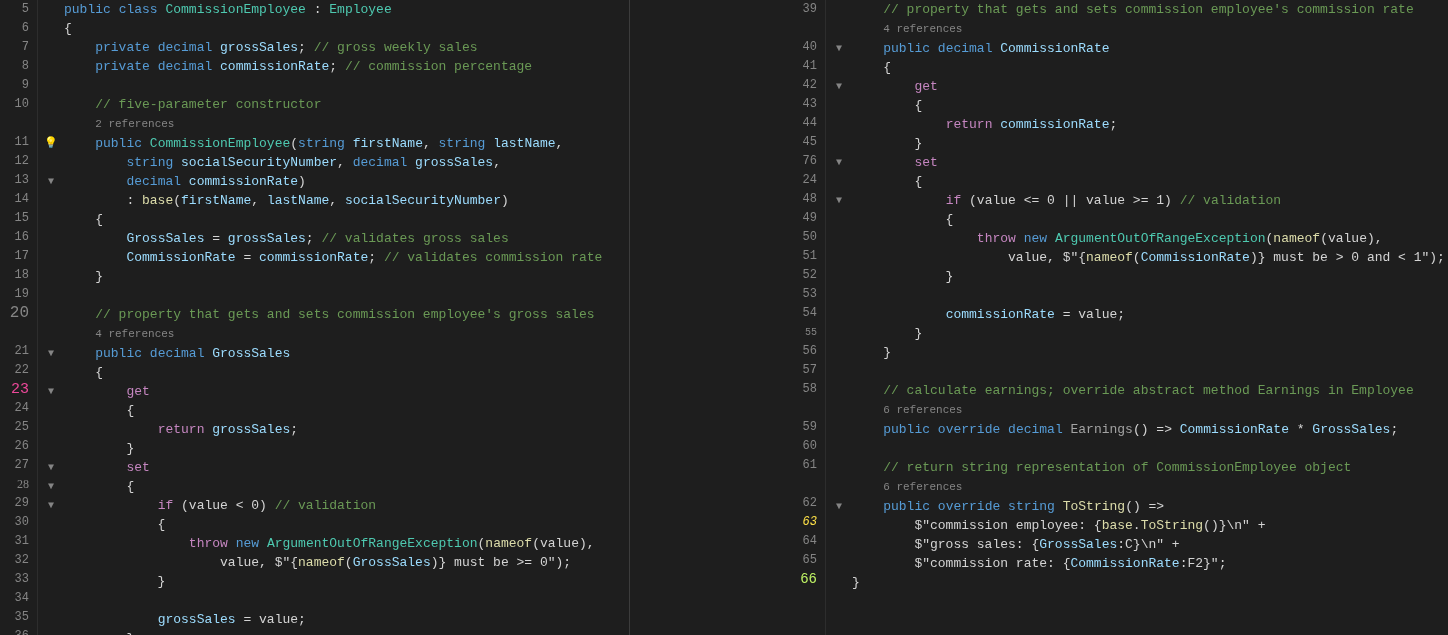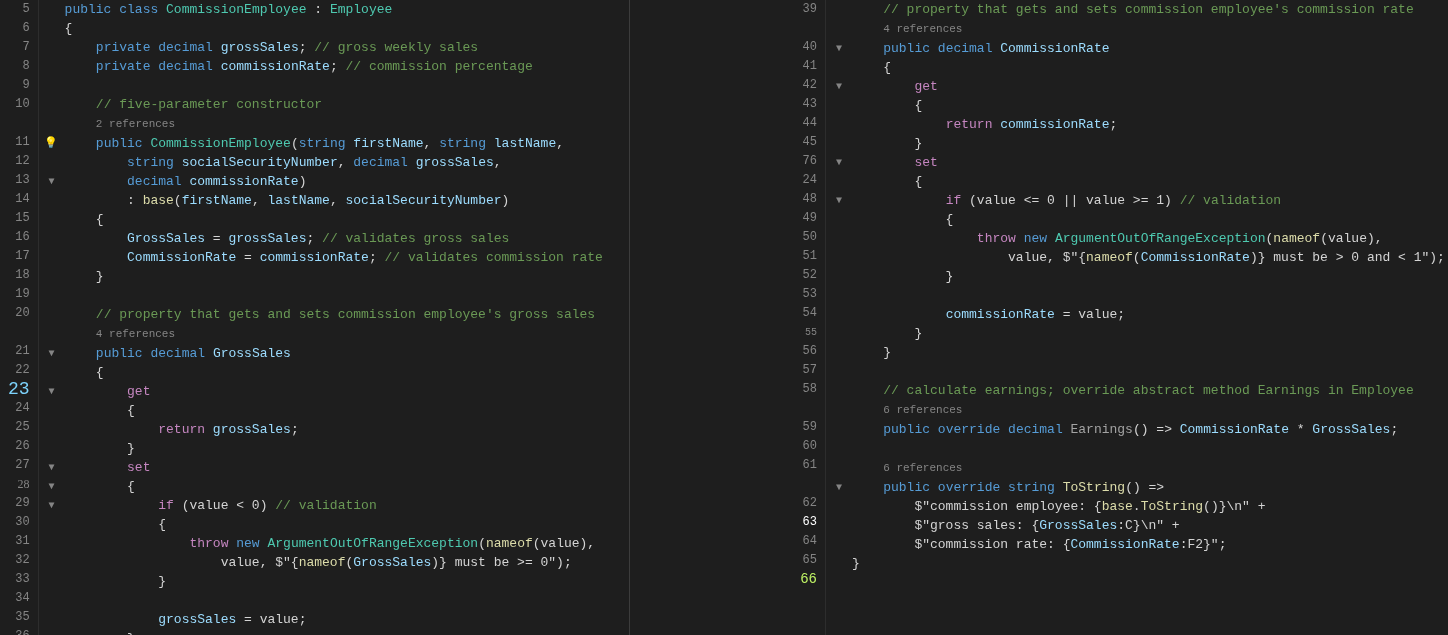--- a/index.html
+++ b/index.html
@@ -88,25 +88,25 @@
         <span style="line-height: 19px; font-size: 12px; color: transparent;">·</span>
         <span style="line-height: 19px; font-size: 12px; color: rgb(133, 133, 133);">11</span>
         <span style="line-height: 19px; font-size: 12px; color: rgb(133, 133, 133);">12</span>
         <span style="line-height: 19px; font-size: 12px; color: rgb(133, 133, 133);">13</span>
         <span style="line-height: 19px; font-size: 12px; color: rgb(133, 133, 133);">14</span>
         <span style="line-height: 19px; font-size: 12px; color: rgb(133, 133, 133);">15</span>
         <span style="line-height: 19px; font-size: 12px; color: rgb(133, 133, 133);">16</span>
         <span style="line-height: 19px; font-size: 12px; color: rgb(133, 133, 133);">17</span>
         <span style="line-height: 19px; font-size: 12px; color: rgb(133, 133, 133);">18</span>
         <span style="line-height: 19px; font-size: 12px; color: rgb(133, 133, 133);">19</span>
-        <span style="line-height: 19px; font-size: 12px; color: rgb(133, 133, 133);">20</span>
+        <span style="line-height: 19px; font-size: 16px; color: rgb(133, 133, 133);">20</span>
         <span style="line-height: 19px; font-size: 12px; color: transparent;">·</span>
         <span style="line-height: 19px; font-size: 12px; color: rgb(133, 133, 133);">21</span>
         <span style="line-height: 19px; font-size: 12px; color: rgb(133, 133, 133);">22</span>
-        <span style="line-height: 19px; font-size: 18px; color: #7dd3fc;">23</span>
+        <span style="line-height: 19px; font-size: 15px; color: #ec4899;">23</span>
         <span style="line-height: 19px; font-size: 12px; color: rgb(133, 133, 133);">24</span>
         <span style="line-height: 19px; font-size: 12px; color: rgb(133, 133, 133);">25</span>
         <span style="line-height: 19px; font-size: 12px; color: rgb(133, 133, 133);">26</span>
         <span style="line-height: 19px; font-size: 12px; color: rgb(133, 133, 133);">27</span>
         <span style="line-height: 19px; font-size: 12px; color: rgb(133, 133, 133); font-family: Liberation Serif, serif;">28</span>
         <span style="line-height: 19px; font-size: 12px; color: rgb(133, 133, 133);">29</span>
         <span style="line-height: 19px; font-size: 12px; color: rgb(133, 133, 133);">30</span>
         <span style="line-height: 19px; font-size: 12px; color: rgb(133, 133, 133);">31</span>
         <span style="line-height: 19px; font-size: 12px; color: rgb(133, 133, 133);">32</span>
         <span style="line-height: 19px; font-size: 12px; color: rgb(133, 133, 133);">33</span>
@@ -176,21 +176,21 @@
         <span style="line-height: 19px; font-size: 10px; color: rgb(133, 133, 133);">55</span>
         <span style="line-height: 19px; font-size: 12px; color: rgb(133, 133, 133);">56</span>
         <span style="line-height: 19px; font-size: 12px; color: rgb(133, 133, 133);">57</span>
         <span style="line-height: 19px; font-size: 12px; color: rgb(133, 133, 133);">58</span>
         <span style="line-height: 19px; font-size: 12px; color: transparent;">·</span>
         <span style="line-height: 19px; font-size: 12px; color: rgb(133, 133, 133);">59</span>
         <span style="line-height: 19px; font-size: 12px; color: rgb(133, 133, 133);">60</span>
         <span style="line-height: 19px; font-size: 12px; color: rgb(133, 133, 133);">61</span>
         <span style="line-height: 19px; font-size: 12px; color: transparent;">·</span>
         <span style="line-height: 19px; font-size: 12px; color: rgb(133, 133, 133);">62</span>
-        <span style="line-height: 19px; font-size: 12px; color: #ffffff;">63</span>
+        <span style="line-height: 19px; font-size: 12px; color: #fde047; font-style: italic;">63</span>
         <span style="line-height: 19px; font-size: 12px; color: rgb(133, 133, 133);">64</span>
         <span style="line-height: 19px; font-size: 12px; color: rgb(133, 133, 133);">65</span>
         <span style="line-height: 19px; font-size: 14px; color: #bef264;">66</span>
       </div>
     <div class="code-content" id="right-code">
         <div class="code-line"><span class="gutter">&nbsp;</span><span class="line-content">    <span style="color:#6a9955;">// property that gets and sets commission employee's commission rate</span></span></div>
         <div class="code-line"><span class="gutter">&nbsp;</span><span class="line-content" style="padding-left: 4px;">    <span style="color:#858585;font-size:11px;">4 references</span></span></div>
         <div class="code-line"><span class="gutter"><span style="color:#858585;font-size:10px;">▼</span></span><span class="line-content">    <span style="color:#569cd6;">public</span> <span style="color:#569cd6;">decimal</span> <span style="color:#9cdcfe;">CommissionRate</span></span></div>
         <div class="code-line"><span class="gutter">&nbsp;</span><span class="line-content">    {</span></div>
         <div class="code-line"><span class="gutter"><span style="color:#858585;font-size:10px;">▼</span></span><span class="line-content">        <span style="color:#c586c0;">get</span></span></div>
@@ -206,20 +206,21 @@
         <div class="code-line"><span class="gutter">&nbsp;</span><span class="line-content">            }</span></div>
         <div class="code-line"><span class="gutter">&nbsp;</span><span class="line-content"></span></div>
         <div class="code-line"><span class="gutter">&nbsp;</span><span class="line-content">            <span style="color:#9cdcfe;">commissionRate</span> = value;</span></div>
         <div class="code-line"><span class="gutter">&nbsp;</span><span class="line-content">        }</span></div>
         <div class="code-line"><span class="gutter">&nbsp;</span><span class="line-content">    }</span></div>
         <div class="code-line"><span class="gutter">&nbsp;</span><span class="line-content"></span></div>
         <div class="code-line"><span class="gutter">&nbsp;</span><span class="line-content">    <span style="color:#6a9955;">// calculate earnings; override abstract method Earnings in Employee</span></span></div>
         <div class="code-line"><span class="gutter">&nbsp;</span><span class="line-content" style="padding-left: 4px;">    <span style="color:#858585;font-size:11px;">6 references</span></span></div>
         <div class="code-line"><span class="gutter">&nbsp;</span><span class="line-content">    <span style="color:#569cd6;">public</span> <span style="color:#569cd6;">override</span> <span style="color:#569cd6;">decimal</span> <span style="color:#a3a3a3;">Earnings</span>() =&gt; <span style="color:#9cdcfe;">CommissionRate</span> * <span style="color:#9cdcfe;">GrossSales</span>;</span></div>
         <div class="code-line"><span class="gutter">&nbsp;</span><span class="line-content"></span></div>
+        <div class="code-line"><span class="gutter">&nbsp;</span><span class="line-content">    <span style="color:#6a9955;">// return string representation of CommissionEmployee object</span></span></div>
         <div class="code-line"><span class="gutter">&nbsp;</span><span class="line-content" style="padding-left: 4px;">    <span style="color:#858585;font-size:11px;">6 references</span></span></div>
         <div class="code-line"><span class="gutter"><span style="color:#858585;font-size:10px;">▼</span></span><span class="line-content">    <span style="color:#569cd6;">public</span> <span style="color:#569cd6;">override</span> <span style="color:#569cd6;">string</span> <span style="color:#dcdcaa;">ToString</span>() =&gt;</span></div>
         <div class="code-line"><span class="gutter">&nbsp;</span><span class="line-content">        $"commission employee: {<span style="color:#dcdcaa;">base</span>.<span style="color:#dcdcaa;">ToString</span>()}\n" +</span></div>
         <div class="code-line"><span class="gutter">&nbsp;</span><span class="line-content">        $"gross sales: {<span style="color:#9cdcfe;">GrossSales</span>:C}\n" +</span></div>
         <div class="code-line"><span class="gutter">&nbsp;</span><span class="line-content">        $"commission rate: {<span style="color:#9cdcfe;">CommissionRate</span>:F2}";</span></div>
         <div class="code-line"><span class="gutter">&nbsp;</span><span class="line-content">}</span></div>
       </div>
   </div>
 </div>
 

